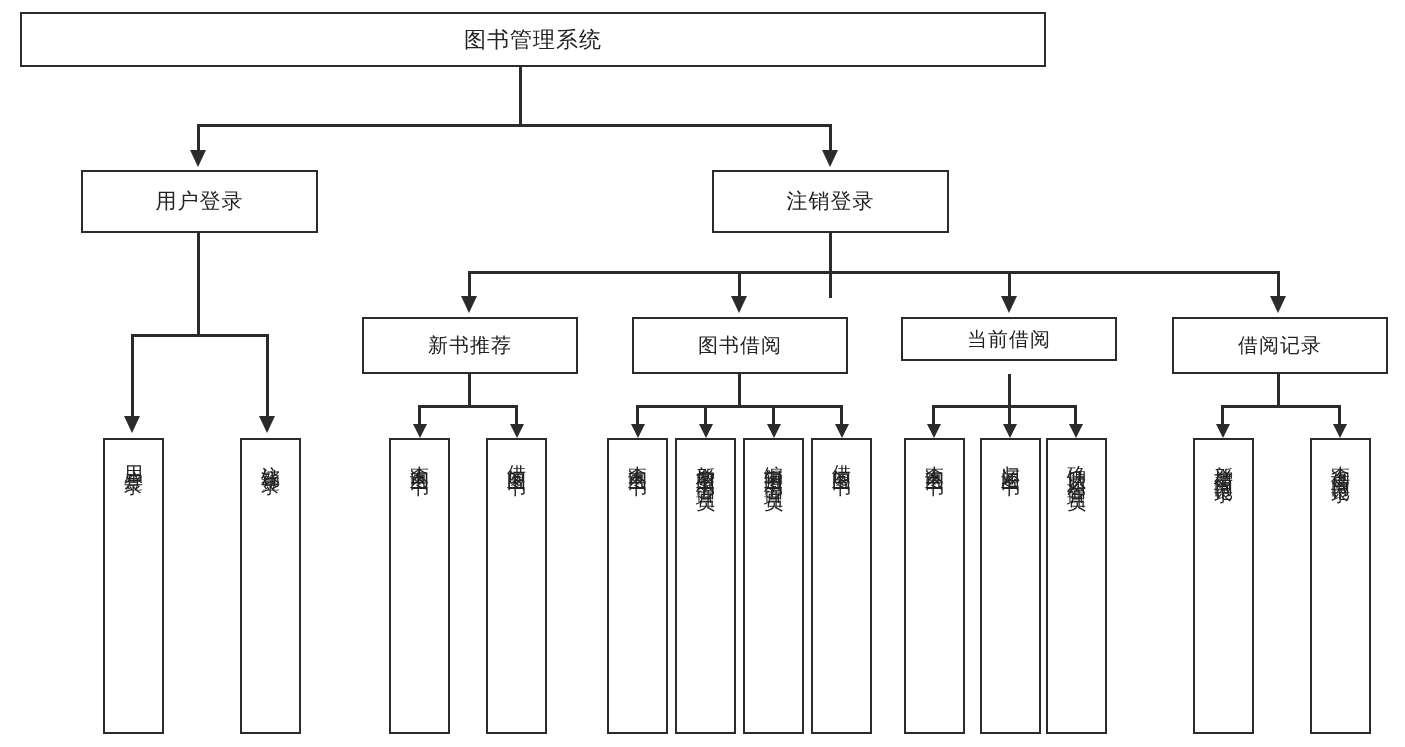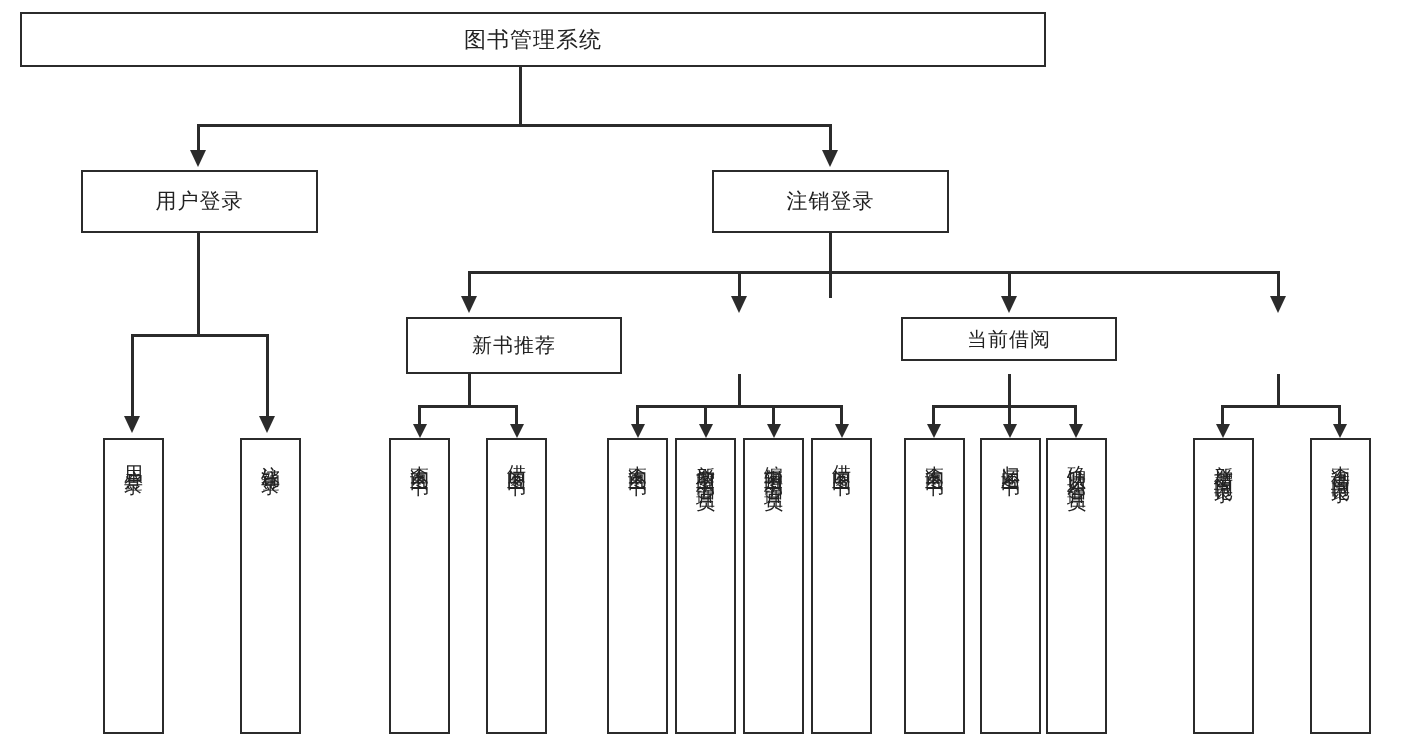--- a/index.html
+++ b/index.html
@@ -136,25 +136,31 @@
 
   <div class="vline" style="left:738px; top:271px; width:3px; height:26px;"></div>
   <div class="arrow" style="left:731px; top:296px;"></div>
 
   <div class="vline" style="left:1008px; top:271px; width:3px; height:26px;"></div>
   <div class="arrow" style="left:1001px; top:296px;"></div>
 
   <div class="vline" style="left:1277px; top:271px; width:3px; height:26px;"></div>
   <div class="arrow" style="left:1270px; top:296px;"></div>
 
-  <div class="node node-l2" style="left:362px; top:317px; width:216px; height:57px;margin-left:44px;">
+  <div class="node node-l2" style="left:362px; top:317px; width:216px; height:57px;">
     <span class="label">新书推荐</span>
+  </div>
+  <div class="node node-l2" style="left:632px; top:317px; width:216px; height:57px;">
+    <span class="label">图书借阅</span>
   </div>
   <div class="node node-l2" style="left:901px; top:317px; width:216px; height:44px;">
     <span class="label">当前借阅</span>
+  </div>
+  <div class="node node-l2" style="left:1172px; top:317px; width:216px; height:57px;">
+    <span class="label">借阅记录</span>
   </div>
 
   <div class="vline" style="left:468px; top:374px; width:3px; height:32px;"></div>
   <div class="hline" style="left:418px; top:405px; width:100px; height:3px;"></div>
   <div class="vline" style="left:418px; top:405px; width:3px; height:20px;"></div>
   <div class="arrow short" style="left:413px; top:424px;"></div>
   <div class="vline" style="left:515px; top:405px; width:3px; height:20px;"></div>
   <div class="arrow short" style="left:510px; top:424px;"></div>
 
   <div class="vline" style="left:738px; top:374px; width:3px; height:32px;"></div>

